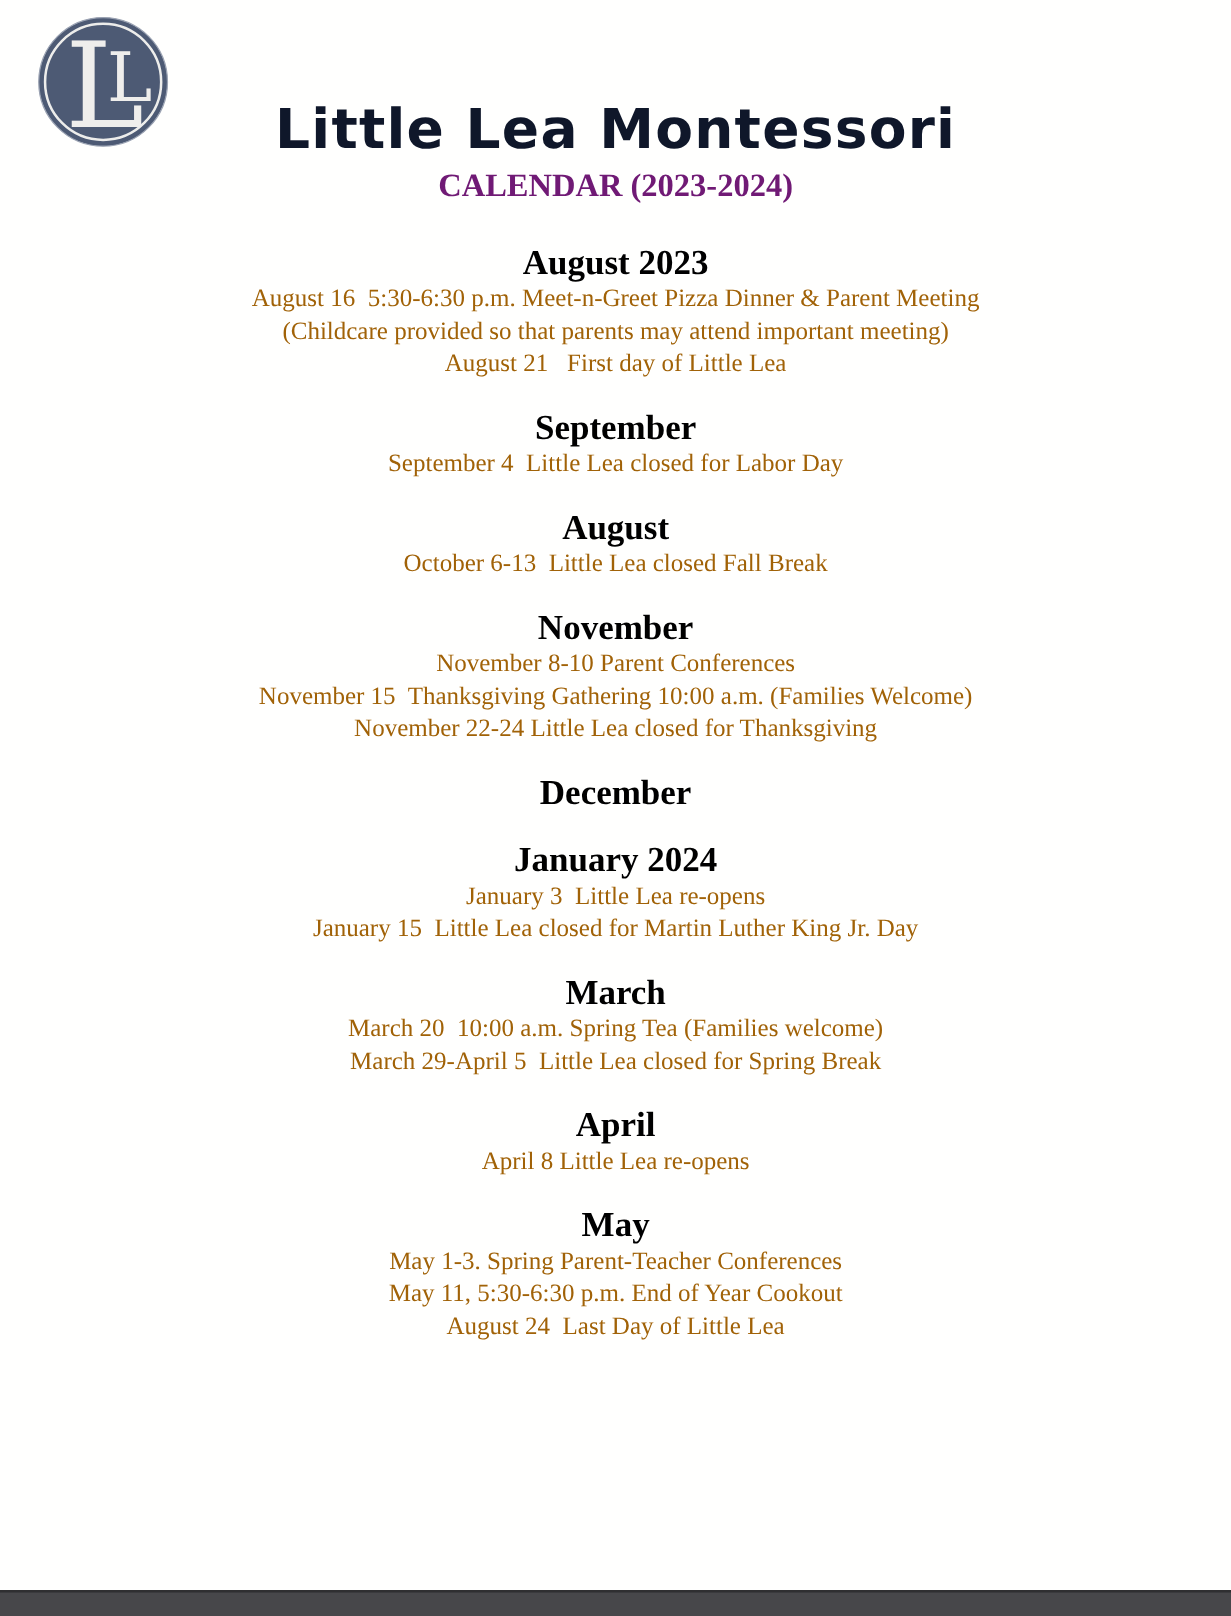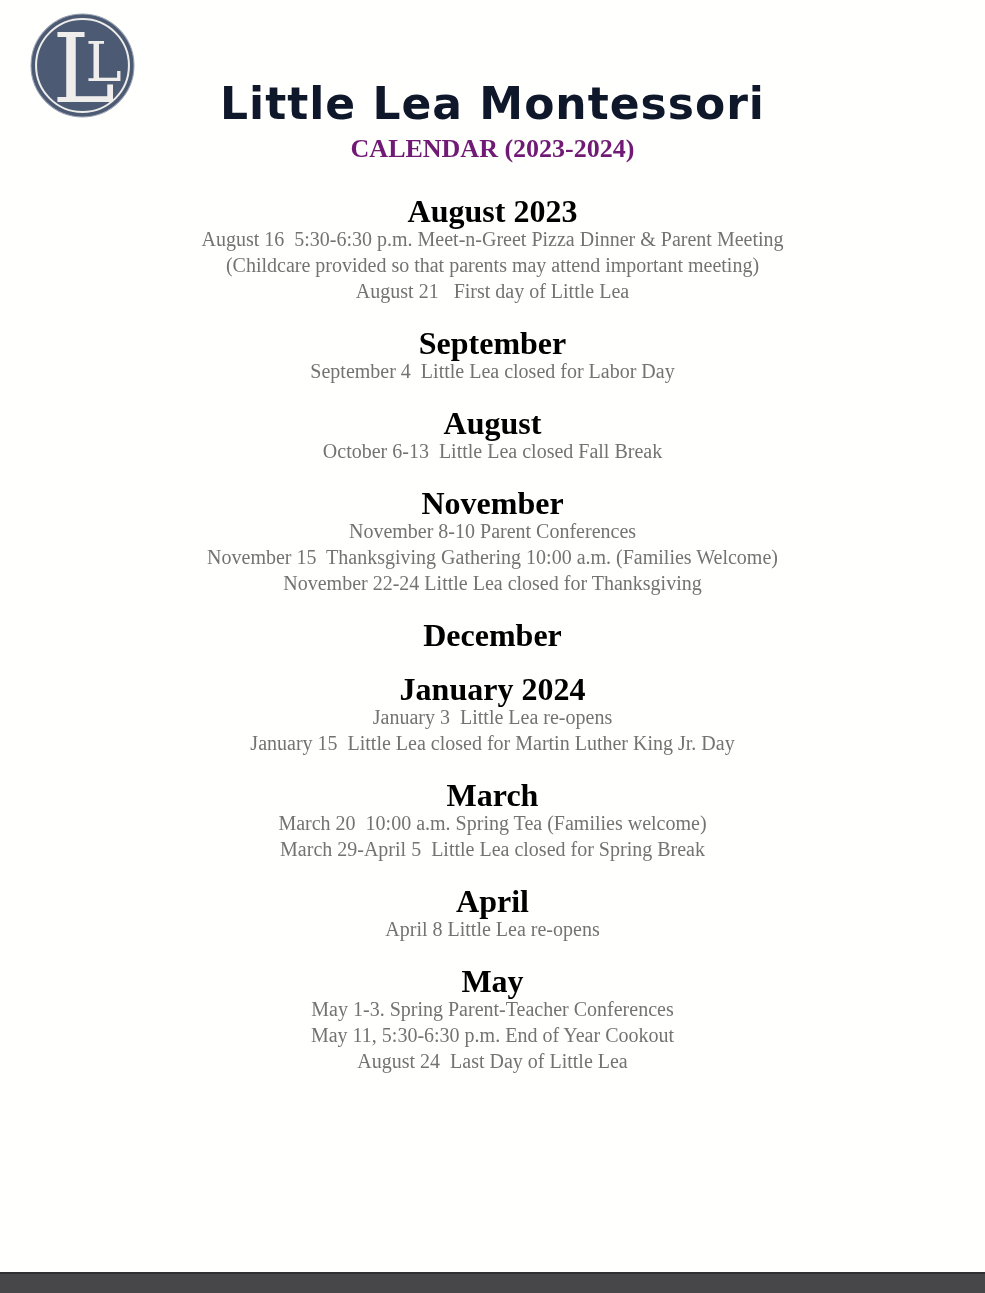--- a/index.html
+++ b/index.html
@@ -40,29 +40,29 @@
   }
   .sections {
     margin-top: 32px;
   }
   .section {
     text-align: center;
     margin-bottom: 24px;
   }
   .month {
     font-weight: bold;
-    font-size: 32px;
+    font-size: 28px;
     line-height: 30px;
     color: #000;
   }
   .event {
     font-size: 20px;
     line-height: 26px;
     white-space: pre-wrap;
-    color: #737373;
+    color: #a16207;
   }
   .footer-bar {
     position: absolute;
     left: 0;
     right: 0;
     bottom: 0;
     height: 19px;
     background: #47474a;
     border-top: 2px solid #2f2f31;
   }

